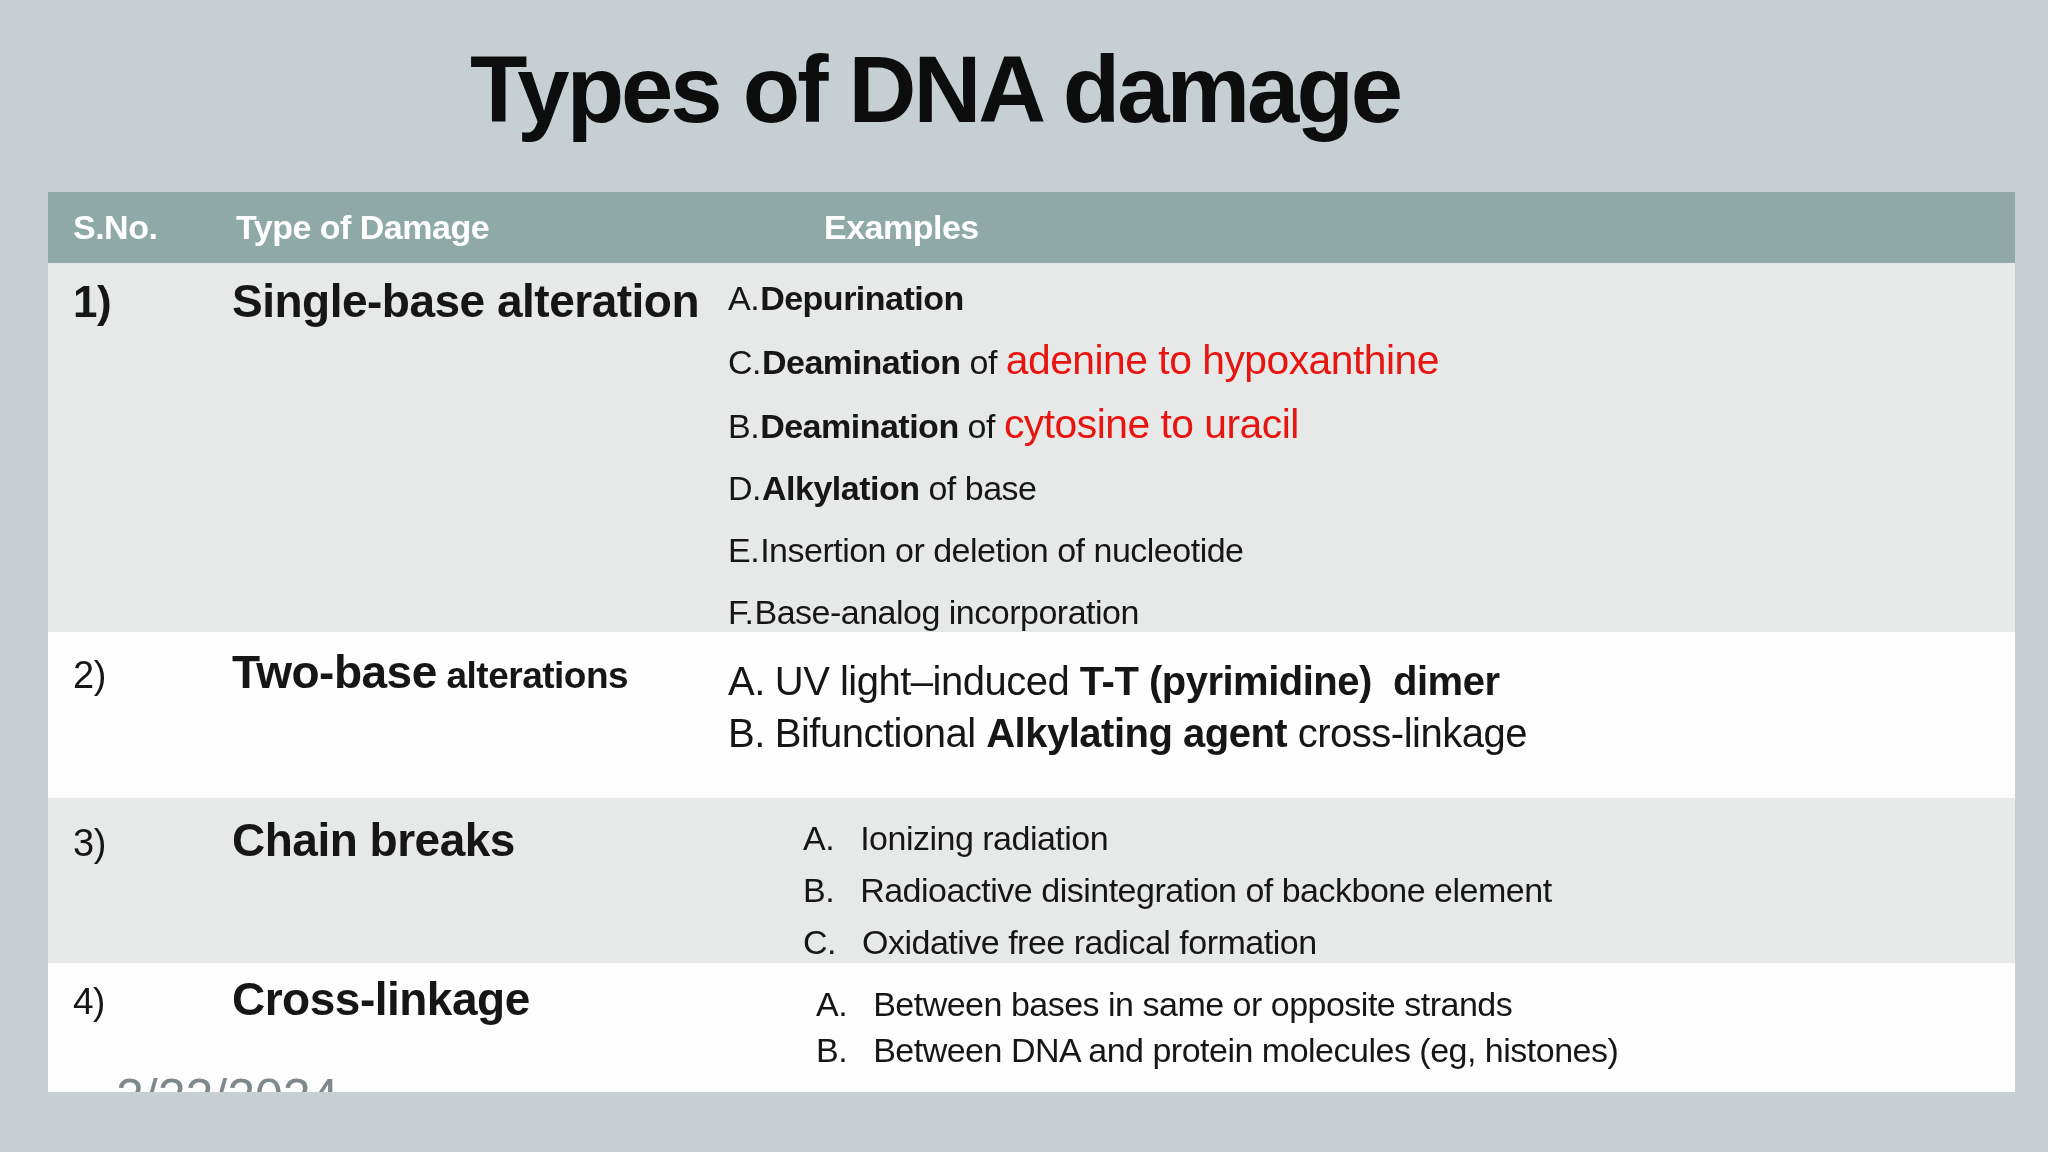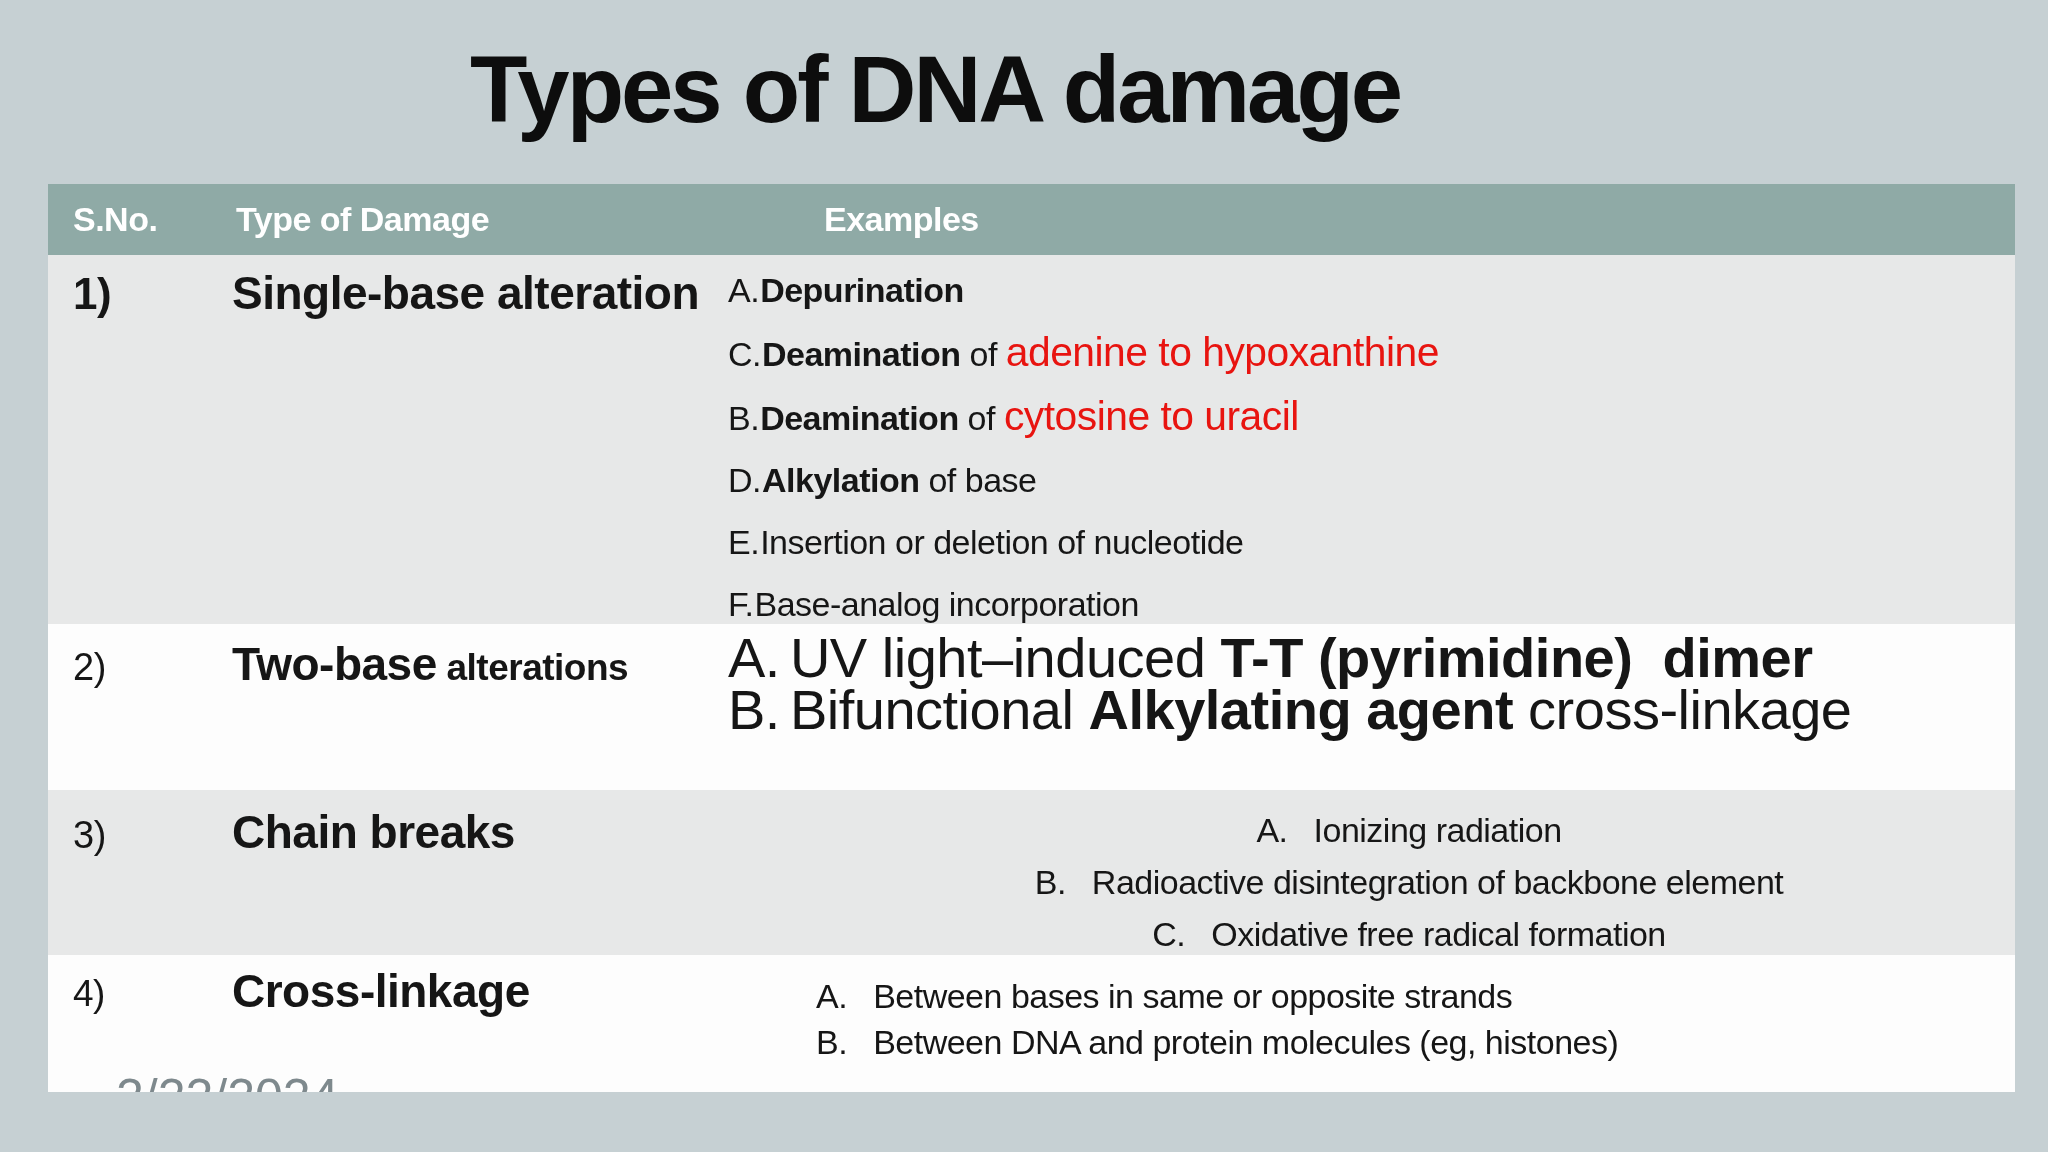--- a/index.html
+++ b/index.html
@@ -34,21 +34,21 @@
     text-align:center;
     font-size:94px;
     font-weight:700;
     letter-spacing:-3px;
     color:#0d0d0d;
   }
   
   .table{
     position:absolute;
     left:48px;
-    top:184px;
+    top:192px;
     width:1967px;
   }
   .thead{
     display:grid;
     grid-template-columns:184px 496px 1fr;
     height:71px;
     background:var(--header-bg);
     color:#ffffff;
     font-weight:700;
     font-size:34px;
@@ -79,23 +79,23 @@
   .type{font-weight:700;line-height:1.15;}
   .row1 .type{font-size:46px;padding-top:12px;}
   .row2 .type{padding-top:14px;}
   .row3 .type{font-size:42px;padding-top:16px;}
   .row4 .type{font-size:42px;padding-top:10px;}
   .t-lg{font-size:46px;}
   .t-sm{font-size:37px;}
   
   .row1 .ex{font-size:34px;padding-top:4px;}
   .row1 .ex-line{line-height:62px;}
-  .row2 .ex{font-size:56px;padding-top:8px;}
+  .row2 .ex{font-size:40px;padding-top:23px;}
   .row2 .ex-line{line-height:52px;}
-  .row3 .ex{font-size:34px;padding-top:14px;padding-left:75px;text-align:center;}
+  .row3 .ex{font-size:34px;padding-top:14px;padding-left:75px;}
   .row3 .ex-line{line-height:52px;}
   .row4 .ex{font-size:34px;padding-top:18px;padding-left:88px;}
   .row4 .ex-line{line-height:46px;}
   .lbl{display:inline-block;}
   .row1 .lbl{margin-right:1px;}
   .row2 .lbl{margin-right:10px;}
   .row3 .lbl{margin-right:26px;}
   .row4 .lbl{margin-right:26px;}
   .seg-b{font-weight:700;margin-top:46px;}
   .seg-r{color:var(--red);font-size:1.2em;}

